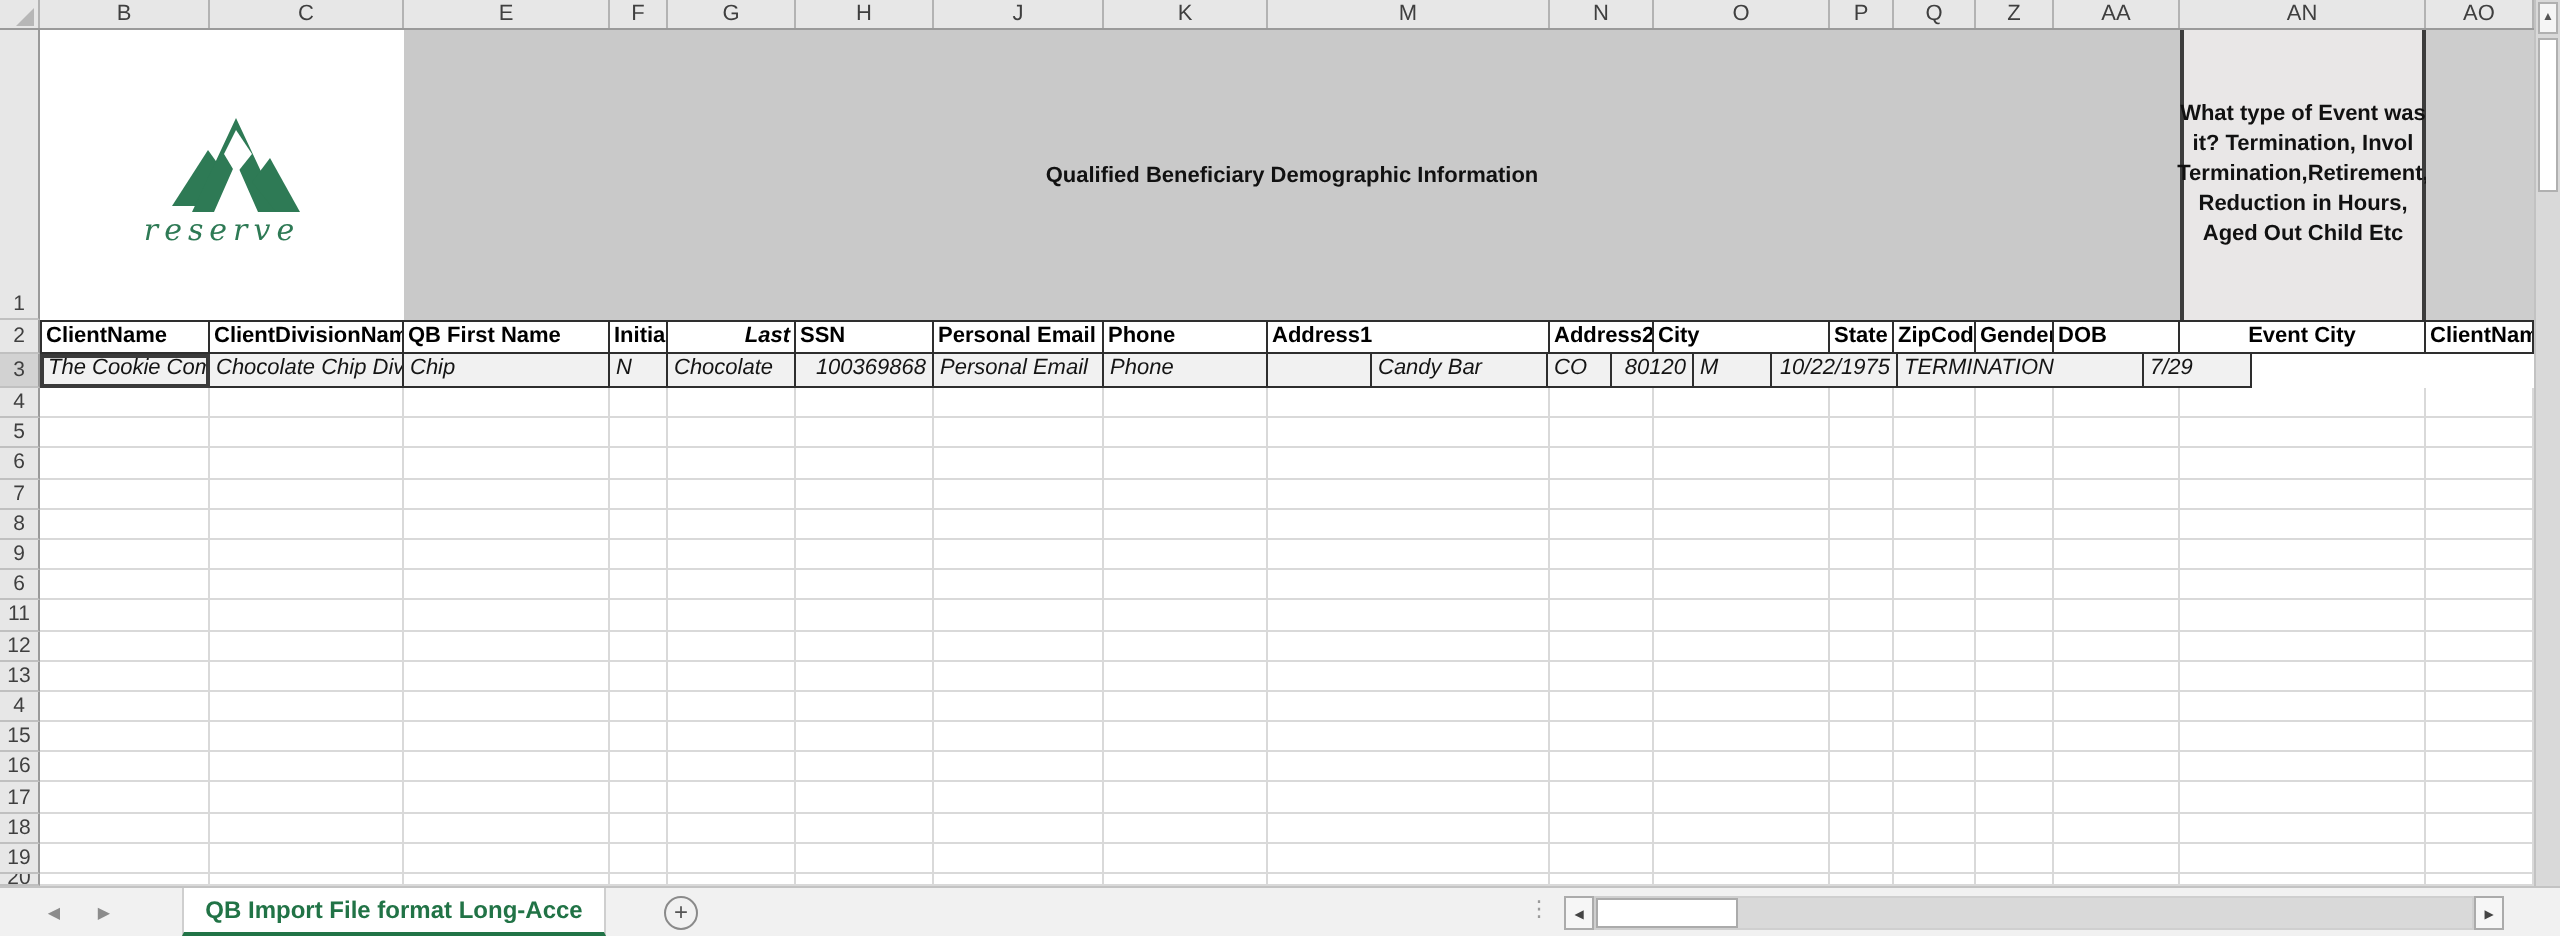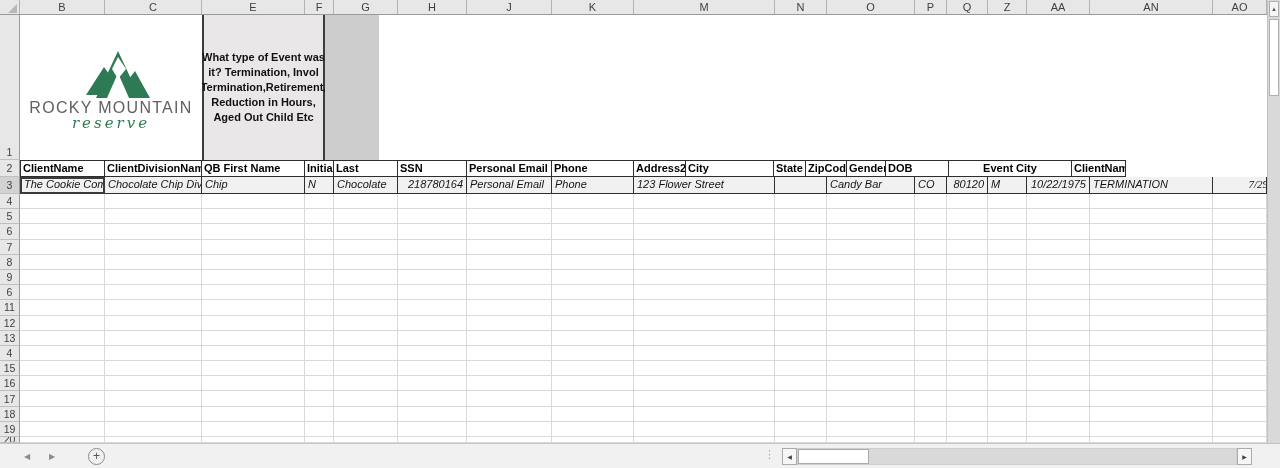--- a/index.html
+++ b/index.html
@@ -147,65 +147,67 @@
     </div>
 
   <div class="band band-r1">
     <div class="logo-cell">
       <svg width="110" height="58" viewBox="0 0 110 58">
         <path d="M30 52 L48 24 L58 38 L49 52 Z" fill="#2e7a55"></path>
         <path d="M40 55 L62 8 L84 55 L73 55 L62 30 L51 55 Z" fill="#2e7a55"></path>
         <path d="M62 14 L70 26 L62 36 L56 26 Z" fill="#ffffff"></path>
         <path d="M70 40 L79 28 L94 55 L82 55 Z" fill="#2e7a55"></path>
       </svg>
-      <div class="logo-title">ROCKY MOUNTAIN</div>
       <div class="logo-script">reserve</div>
+    </div>
+    <div class="banner-cell">
+      <span>Qualified Beneficiary Demographic Information</span>
     </div>
     <div class="note-cell">
       <span>What type of Event was it?  Termination, Invol Termination,Retirement, Reduction in Hours, Aged Out Child Etc</span>
     </div>
     <div class="ao1-cell"></div>
   </div>
 
   <div class="band band-r2">
       <div class="hcell first" style="width: 85px; text-align: left;">ClientName</div>
       <div class="hcell" style="width: 97px; text-align: left;">ClientDivisionName</div>
       <div class="hcell" style="width: 103px; text-align: left;">QB First Name</div>
       <div class="hcell" style="width: 29px; text-align: left;">Initial</div>
-      <div class="hcell" style="width: 64px; text-align: left;">Last</div>
+      <div class="hcell" style="width: 64px; text-align: right; font-style: italic;">Last</div>
       <div class="hcell" style="width: 69px; text-align: left;">SSN</div>
       <div class="hcell" style="width: 85px; text-align: left;">Personal Email</div>
       <div class="hcell" style="width: 82px; text-align: left;">Phone</div>
+      <div class="hcell" style="width: 141px; text-align: left;">Address1</div>
       <div class="hcell" style="width: 52px; text-align: left;">Address2</div>
       <div class="hcell" style="width: 88px; text-align: left;">City</div>
       <div class="hcell" style="width: 32px; text-align: left;">State</div>
       <div class="hcell" style="width: 41px; text-align: left;">ZipCode</div>
       <div class="hcell" style="width: 39px; text-align: left;">Gender</div>
       <div class="hcell" style="width: 63px; text-align: left;">DOB</div>
       <div class="hcell" style="width: 123px; text-align: center;">Event City</div>
       <div class="hcell" style="width: 54px; text-align: left;">ClientName</div>
     </div>
   <div class="band band-r3">
       <div class="dcell first sel" style="width: 85px; text-align: left;"><span>The Cookie Comp</span></div>
       <div class="dcell" style="width: 97px; text-align: left;"><span>Chocolate Chip Divisi</span></div>
       <div class="dcell" style="width: 103px; text-align: left;"><span>Chip</span></div>
       <div class="dcell" style="width: 29px; text-align: left;"><span>N</span></div>
       <div class="dcell" style="width: 64px; text-align: left;"><span>Chocolate</span></div>
-      <div class="dcell" style="width: 69px; text-align: right;"><span>218780164</span></div>
+      <div class="dcell" style="width: 69px; text-align: right;"><span>100369868</span></div>
       <div class="dcell" style="width: 85px; text-align: left;"><span>Personal Email</span></div>
       <div class="dcell" style="width: 82px; text-align: left;"><span>Phone</span></div>
-      <div class="dcell" style="width: 141px; text-align: left;"><span>123 Flower Street</span></div>
       <div class="dcell" style="width: 52px; text-align: left;"><span></span></div>
       <div class="dcell" style="width: 88px; text-align: left;"><span>Candy Bar</span></div>
       <div class="dcell" style="width: 32px; text-align: left;"><span>CO</span></div>
       <div class="dcell" style="width: 41px; text-align: right;"><span>80120</span></div>
       <div class="dcell" style="width: 39px; text-align: left;"><span>M</span></div>
       <div class="dcell" style="width: 63px; text-align: right;"><span>10/22/1975</span></div>
       <div class="dcell" style="width: 123px; text-align: left;"><span>TERMINATION</span></div>
-      <div class="dcell clip" style="width: 54px; text-align: right; font-family: Liberation Serif, serif;"><span>7/29</span></div>
+      <div class="dcell clip" style="width: 54px; text-align: left;"><span>7/29</span></div>
     </div>
   <div class="empty-grid">
       <div class="erow" style="height: 15.2px;">
         <div class="ecell" style="width: 85px;"></div>
         <div class="ecell" style="width: 97px;"></div>
         <div class="ecell" style="width: 103px;"></div>
         <div class="ecell" style="width: 29px;"></div>
         <div class="ecell" style="width: 64px;"></div>
         <div class="ecell" style="width: 69px;"></div>
         <div class="ecell" style="width: 85px;"></div>
@@ -529,20 +531,23 @@
   <div class="vscroll">
     <div class="vs-btn">
       <span>▲</span>
     </div>
     <div class="vs-thumb"></div>
   </div>
 
   <div class="tabbar">
     <span class="nav-arrow nav-left">◀</span>
     <span class="nav-arrow nav-right">▶</span>
+    <div class="sheet-tab">
+      <span>QB Import File format Long-Acce</span>
+    </div>
     <div class="add-sheet">
       <span>+</span>
     </div>
     <span class="splitter">⋮</span>
     <div class="hs-btn hs-left">
       <span>◀</span>
     </div>
     <div class="hs-track">
       <div class="hs-thumb"></div>
     </div>

